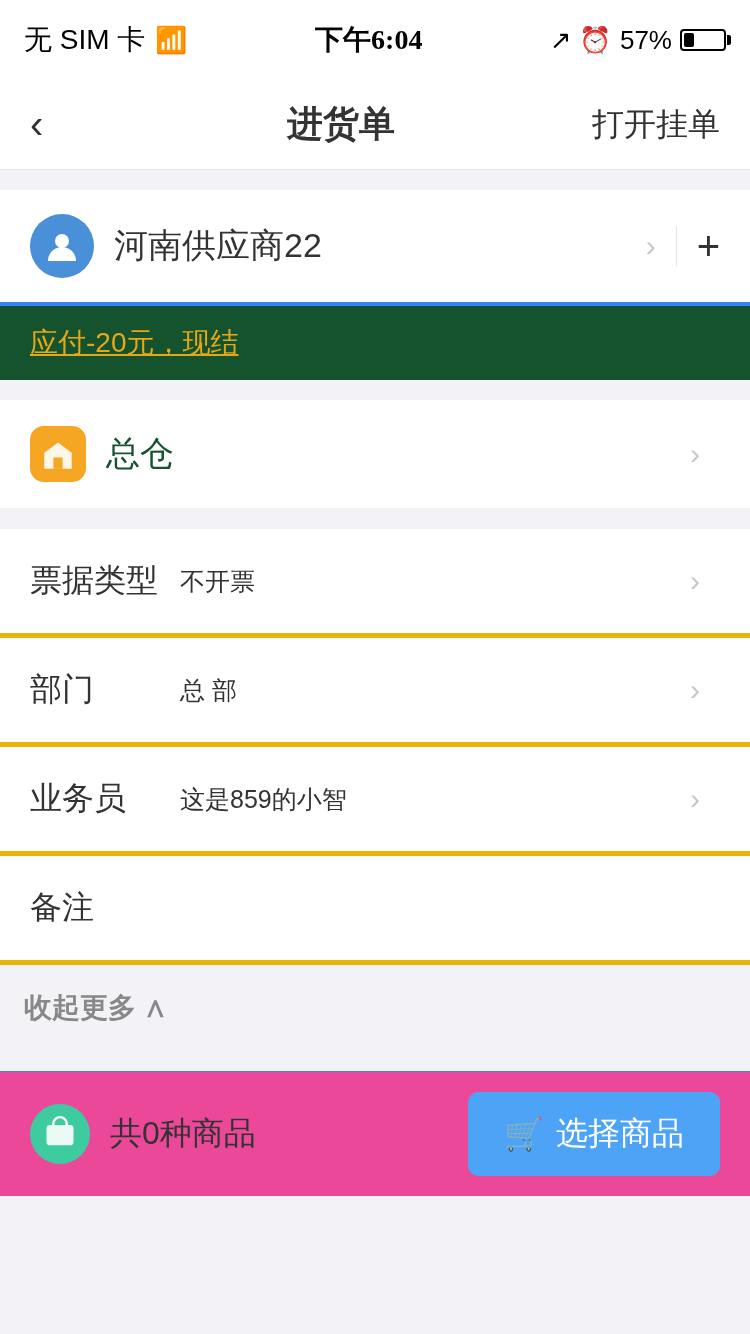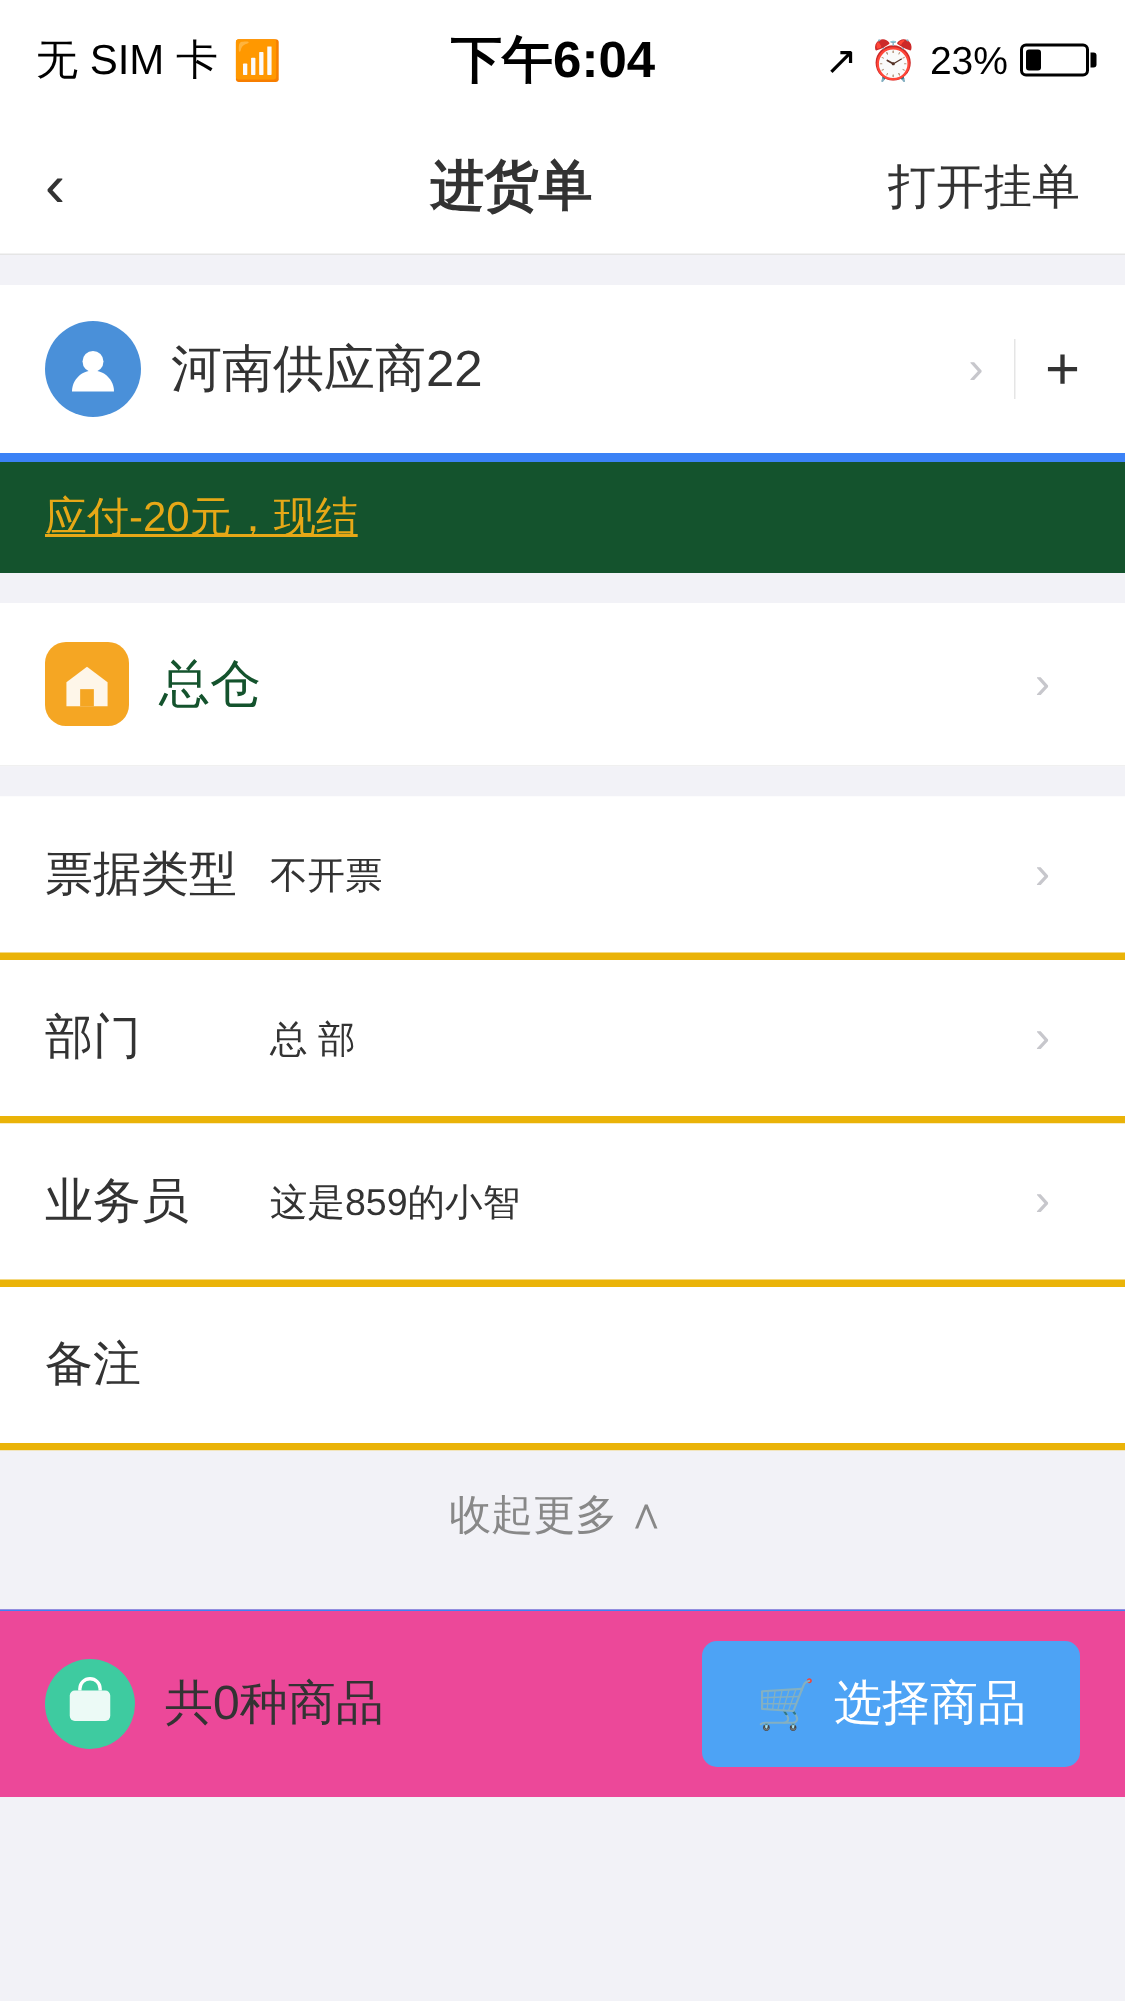--- a/index.html
+++ b/index.html
@@ -19,21 +19,21 @@
       height: 80px;
       background: #fff;
       display: flex;
       align-items: center;
       justify-content: space-between;
       padding: 16px 24px;
       font-size: 28px;
       color: #000;
     }
     .status-left { display: flex; align-items: center; gap: 10px; }
-    .status-center { font-size: 34px; font-weight: 600; }
+    .status-center { font-size: 28px; font-weight: 600; font-family: Liberation Serif, serif; }
     .status-right { display: flex; align-items: center; gap: 8px; font-size: 26px; }
 
     
     .nav-bar {
       width: 750px;
       height: 90px;
       background: #fff;
       display: flex;
       align-items: center;
       justify-content: space-between;
@@ -67,21 +67,21 @@
     .card {
       background: #fff;
     }
 
     
     .supplier-row {
       display: flex;
       align-items: center;
       padding: 24px 30px;
       background: #fff;
-      border-bottom: 6px solid #3b82f6;
+      border-bottom: 4px solid #3b82f6;
     }
     .supplier-avatar {
       width: 64px;
       height: 64px;
       border-radius: 50%;
       background: #4a90d9;
       display: flex;
       align-items: center;
       justify-content: center;
       margin-right: 20px;
@@ -168,25 +168,25 @@
     }
     .form-placeholder {
       color: #c7c7cc;
     }
 
     
     .collapse-row {
       background: #f2f2f7;
       display: flex;
       align-items: center;
-      justify-content: center;
       padding: 24px;
       font-size: 28px;
       color: #888;
       cursor: pointer;
+      font-weight: bold;
     }
     .collapse-row span { margin-right: 8px; }
 
     
     .bottom-bar {
       display: flex;
       align-items: center;
       background: #ec4899;
       padding: 20px 30px;
       border-top: 1px solid #3b82f6;
@@ -261,21 +261,21 @@
 
 <div class="status-bar">
   <div class="status-left">
     <span>无 SIM 卡</span>
     <span class="wifi-icon">📶</span>
   </div>
   <div class="status-center">下午6:04</div>
   <div class="status-right">
     <span>↗</span>
     <span>⏰</span>
-    <span>23%</span>
+    <span>57%</span>
     <span class="battery">
       <span class="battery-fill"></span>
     </span>
   </div>
 </div>
 
 <div class="nav-bar">
   <span class="nav-back">‹</span>
   <span class="nav-title">进货单</span>
   <span class="nav-right">打开挂单</span>

